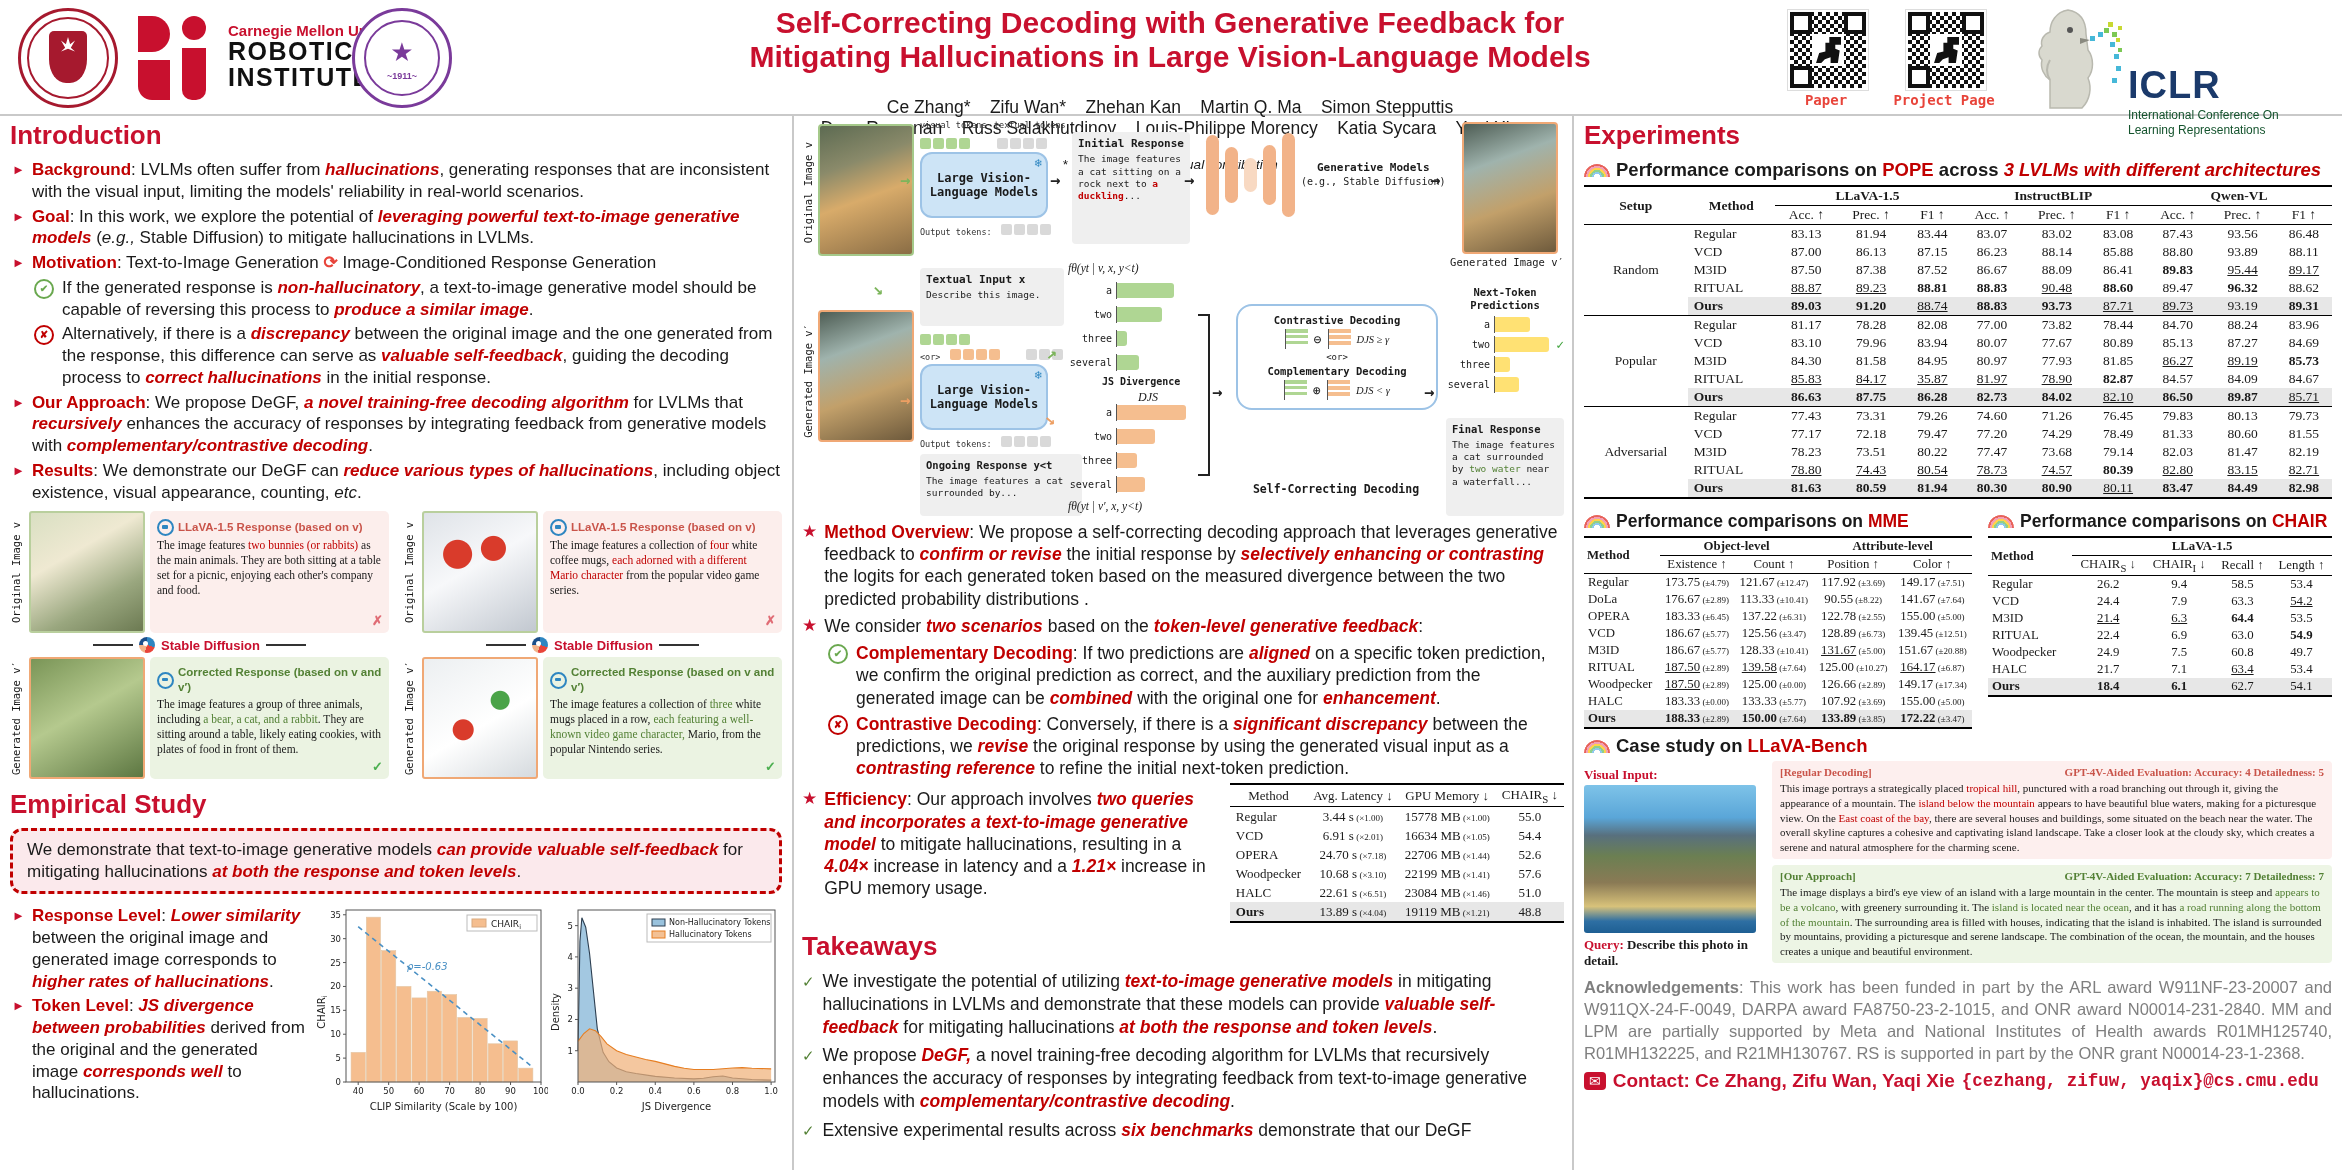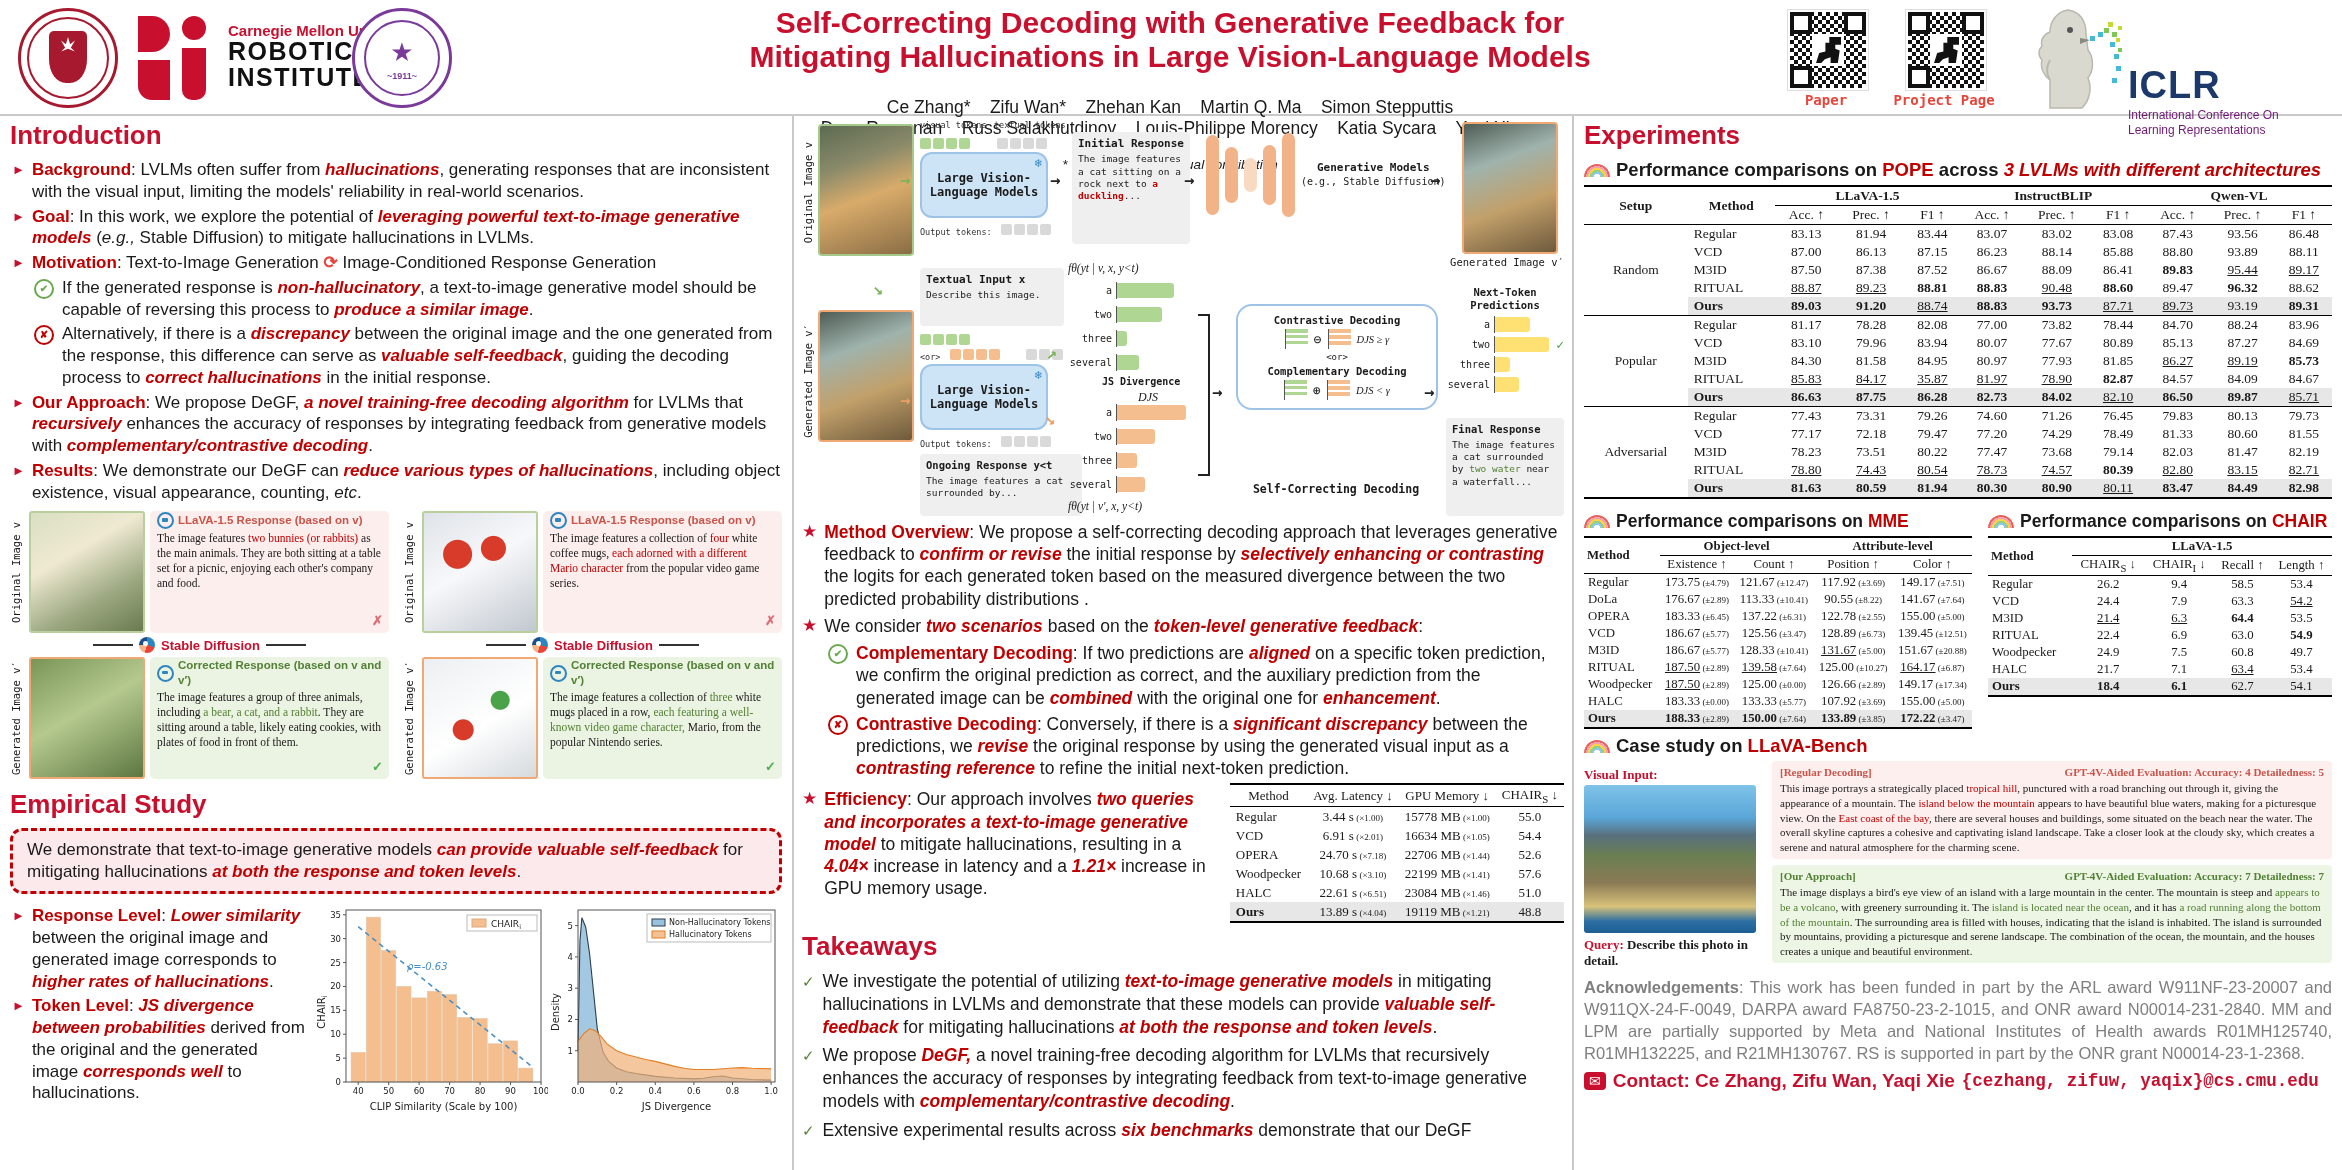--- a/index.html
+++ b/index.html
@@ -31,21 +31,21 @@
   .qr{position:absolute;top:10px;width:76px;height:76px;background-image:repeating-conic-gradient(#111 0% 25%,#fff 0% 50%);background-size:8px 8px;border:2px solid #fff;outline:1px solid #ddd;}
   .qr .f{position:absolute;width:14px;height:14px;border:4px solid #111;background:#fff;}
   .qr .f.tl{left:0;top:0}.qr .f.tr{right:0;top:0}.qr .f.bl{left:0;bottom:0}
   .qr .dino{position:absolute;left:22px;top:22px;width:32px;height:32px;background:#fff;}
   .qr .dino::before{content:"";position:absolute;inset:3px;background:#111;
     clip-path:polygon(55% 0,100% 0,100% 30%,78% 30%,78% 45%,95% 52%,88% 100%,60% 100%,60% 78%,38% 86%,24% 100%,4% 100%,16% 62%,40% 56%,40% 22%,55% 22%);}
   .qr-label{position:absolute;top:92px;width:120px;text-align:center;font-family:"DejaVu Sans Mono",monospace;font-weight:bold;font-size:14px;color:#E8443A;}
   .iclr{position:absolute;left:2030px;top:4px;display:flex;align-items:flex-start;}
   .iclr-text{margin-left:6px;margin-top:62px;}
   .iclr-name{color:#1B3A6B;font-size:38px;font-weight:800;letter-spacing:1px;line-height:1;}
-  .iclr-sub{color:#701a75;font-size:12px;line-height:1.25;margin-top:4px;}
+  .iclr-sub{color:#14532d;font-size:12px;line-height:1.25;margin-top:4px;}
   
   .col{position:absolute;top:118px;}
   .col-left{left:10px;width:772px;}
   .col-mid{left:802px;width:762px;}
   .col-right{left:1584px;width:748px;}
   h2.sec{color:#C8102E;font-size:26px;margin:2px 0 8px 0;font-weight:800;}
   
   .bullet{display:flex;margin:3px 0;font-size:17px;line-height:1.28;}
   .bmark{color:#C8102E;font-size:13px;margin:3px 7px 0 2px;flex:0 0 auto;}
   .subbullet{display:flex;margin:3px 0 3px 24px;font-size:17px;line-height:1.28;}
@@ -61,21 +61,21 @@
   .ex-row{display:flex;gap:14px;margin-top:8px;}
   .example{width:379px;}
   .ex-line{display:flex;gap:5px;}
   .vlabel{writing-mode:vertical-rl;transform:rotate(180deg);font-family:"DejaVu Sans Mono",monospace;font-size:10.5px;text-align:center;flex:0 0 14px;}
   .ex-img{flex:0 0 112px;height:118px;border-radius:3px;border:2px solid #b9cf9d;}
   .ex-img.gen{border-color:#F0A875;}
   .img-bears{background:linear-gradient(150deg,#d9dfc2 0%,#efe9d2 35%,#9aa77f 70%,#6c7a52 100%);}
   .img-rabbits{background:linear-gradient(150deg,#7a9557 0%,#b5c98e 45%,#5d7742 100%);}
   .img-mugs{background:radial-gradient(circle at 30% 35%,#d93b2b 0 14px,transparent 15px),radial-gradient(circle at 62% 30%,#d93b2b 0 12px,transparent 13px),linear-gradient(150deg,#dfe3e8,#f7f8fa 45%,#c2c8d0);}
   .img-mugs2{background:radial-gradient(circle at 35% 60%,#d93b2b 0 10px,transparent 11px),radial-gradient(circle at 68% 35%,#4aa348 0 9px,transparent 10px),linear-gradient(150deg,#eceff1,#ffffff 55%,#d5dade);}
-  .resp-box{flex:1;border-radius:5px;padding:1px 7px;font-family:"Liberation Serif",serif;font-size:11.5px;line-height:1.3;position:relative;}
+  .resp-box{flex:1;border-radius:5px;padding:8px 7px;font-family:"Liberation Serif",serif;font-size:11.5px;line-height:1.3;position:relative;}
   .resp-box.pink{background:#FCEEEC;}
   .resp-box.green{background:#EBF3E2;}
   .resp-title{font-family:"Liberation Sans",sans-serif;font-weight:bold;font-size:11.5px;margin-bottom:2px;display:flex;align-items:center;gap:4px;}
   .pink .resp-title{color:#C9544A;} .green .resp-title{color:#538135;}
   .bot-icon{display:inline-block;width:13px;height:13px;border-radius:50%;border:2px solid #2E86C1;position:relative;flex:0 0 auto;}
   .bot-icon::before{content:"";position:absolute;left:2.5px;top:4px;width:6px;height:3.5px;background:#2E86C1;border-radius:1px;}
   .verdict{position:absolute;right:6px;bottom:3px;font-size:13px;font-weight:bold;}
   .pink .verdict{color:#E06C75;} .green .verdict{color:#4CAF50;}
   .sd-line{display:flex;align-items:center;justify-content:center;gap:6px;height:24px;color:#C8102E;font-weight:bold;font-size:13px;}
   .palette-icon{width:16px;height:16px;border-radius:50%;background:conic-gradient(#2E86C1 0 30%,#E8443A 30% 55%,#F2B389 55% 75%,#1B4F8A 75% 100%);position:relative;}

